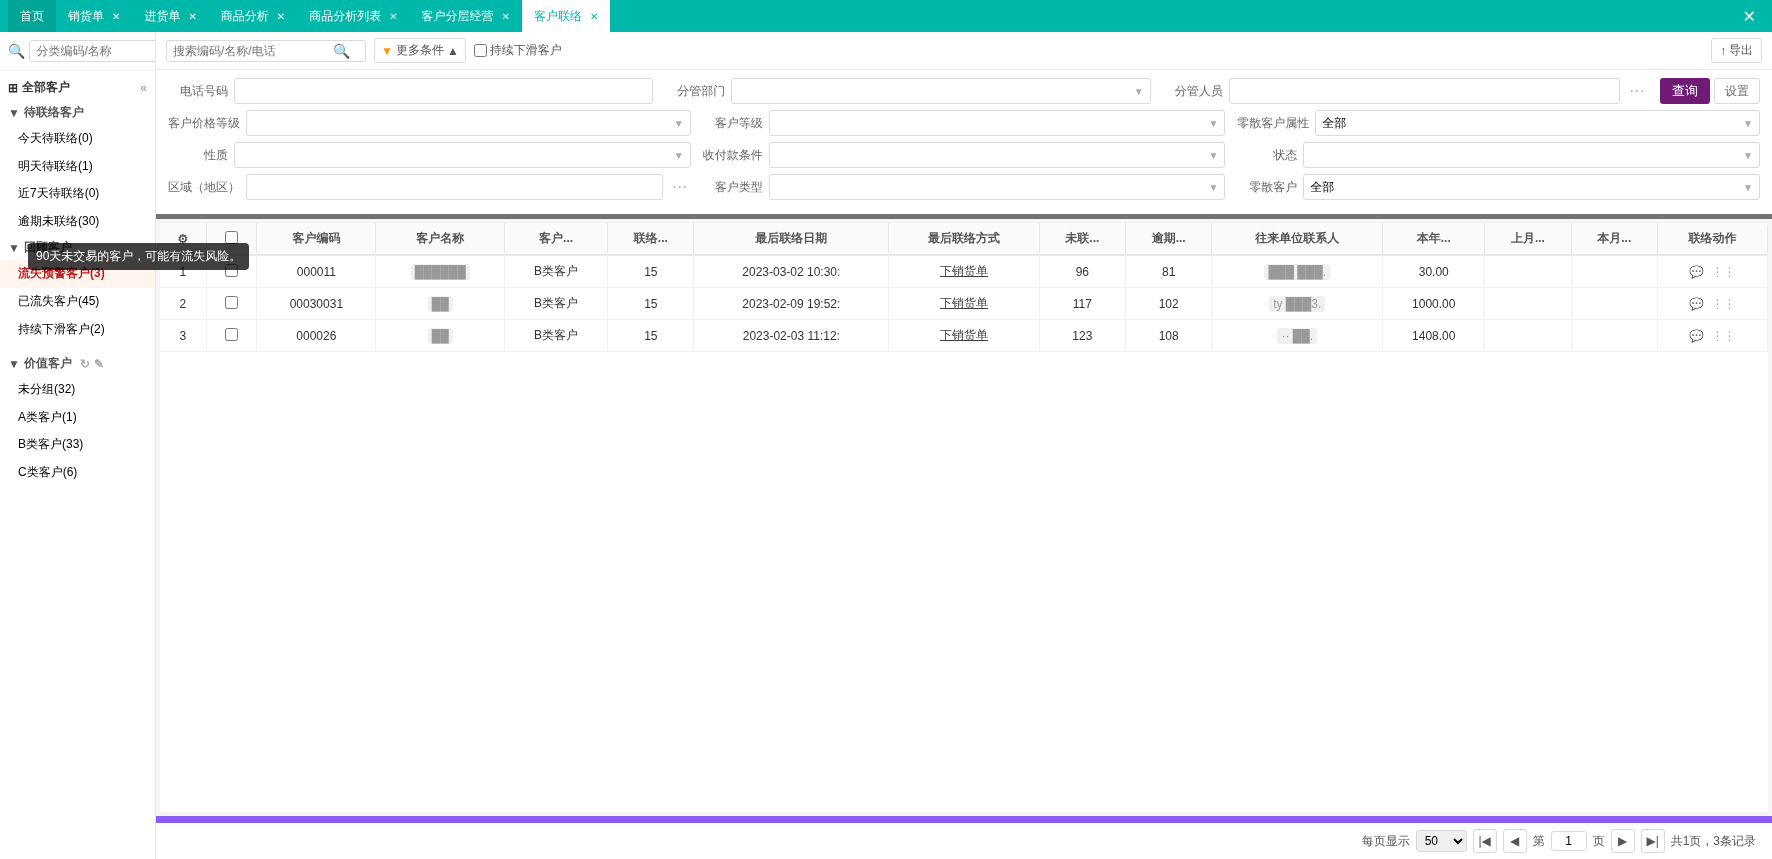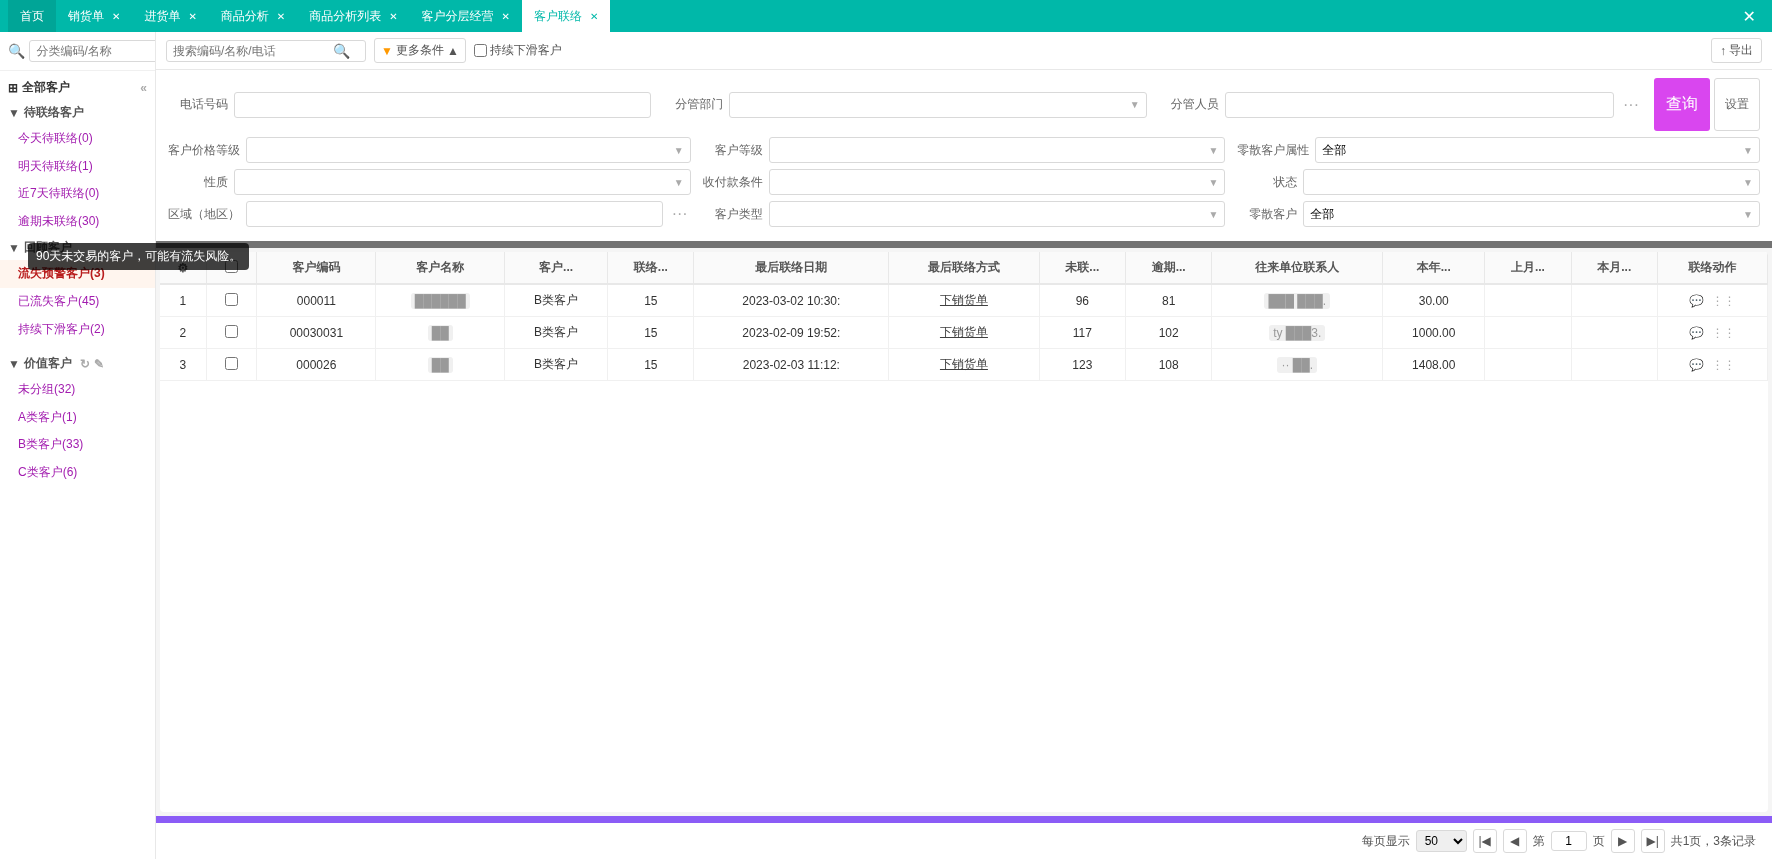--- a/index.html
+++ b/index.html
@@ -79,21 +79,21 @@
       display: flex;
       align-items: center;
       padding: 4px 8px;
       color: #555;
       font-weight: bold;
       gap: 4px;
       cursor: pointer;
     }
     .sidebar-item {
       padding: 3px 8px 3px 18px;
-      color: #a21caf;
+      color: #000000;
       cursor: pointer;
       line-height: 1.8;
     }
     .sidebar-item.active { color: #b91c1c; font-weight: bold; background: #fff5ee; }
 
     .tooltip-box {
       position: absolute;
       left: 28px;
       top: 243px;
       background: rgba(0,0,0,0.75);
@@ -161,21 +161,21 @@
       cursor: pointer;
       padding: 3px 8px;
       border: 1px solid #d9d9d9;
       border-radius: 3px;
       background: #fff;
     }
 
     
     .adv-filter {
       background: #fff;
-      border-bottom: 7px solid #737373;
+      border-bottom: 5px solid #737373;
       padding: 8px 12px;
     }
     .adv-filter-row {
       display: flex;
       align-items: center;
       margin-bottom: 6px;
       gap: 12px;
     }
     .adv-filter-field {
       display: flex;
@@ -200,27 +200,27 @@
       height: 26px;
       background: #fff;
       display: flex;
       align-items: center;
       justify-content: space-between;
       cursor: pointer;
     }
     .adv-filter-field .select-mock .arrow { color: #aaa; font-size: 10px; }
     .adv-filter-field .dots-btn { color: #aaa; cursor: pointer; font-size: 16px; padding: 0 3px; }
     .query-btn {
-      background: #d946ef;
+      background: #701a75;
       color: #fff;
       border: none;
       border-radius: 3px;
-      padding: 16px 12px;
-      cursor: pointer;
-      font-size: 16px;
+      padding: 4px 12px;
+      cursor: pointer;
+      font-size: 13px;
     }
     .settings-btn {
       background: #fff;
       color: #666;
       border: 1px solid #d9d9d9;
       border-radius: 3px;
       padding: 3px 10px;
       cursor: pointer;
       font-size: 12px;
     }

